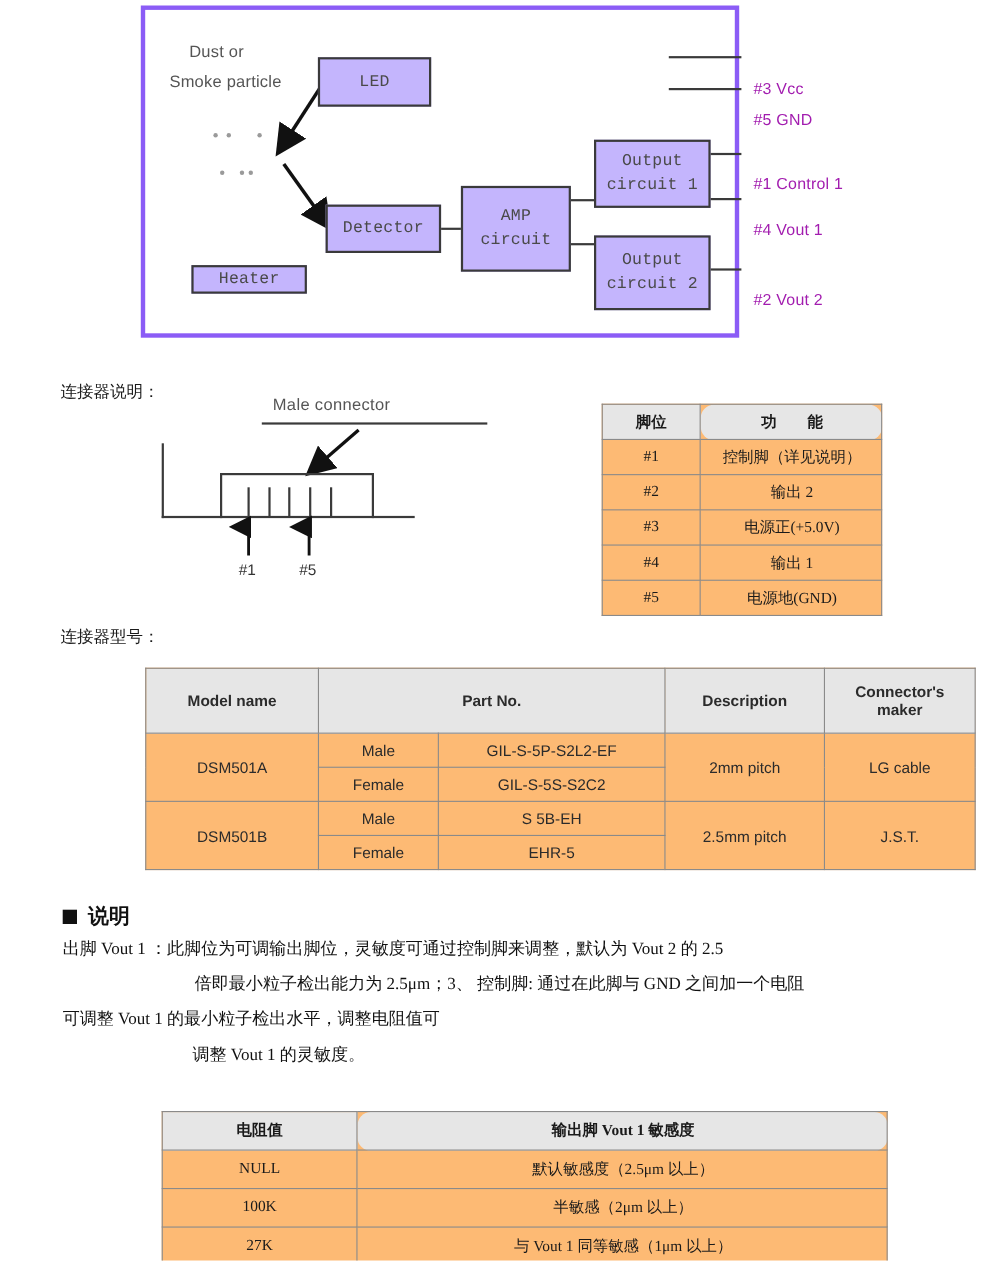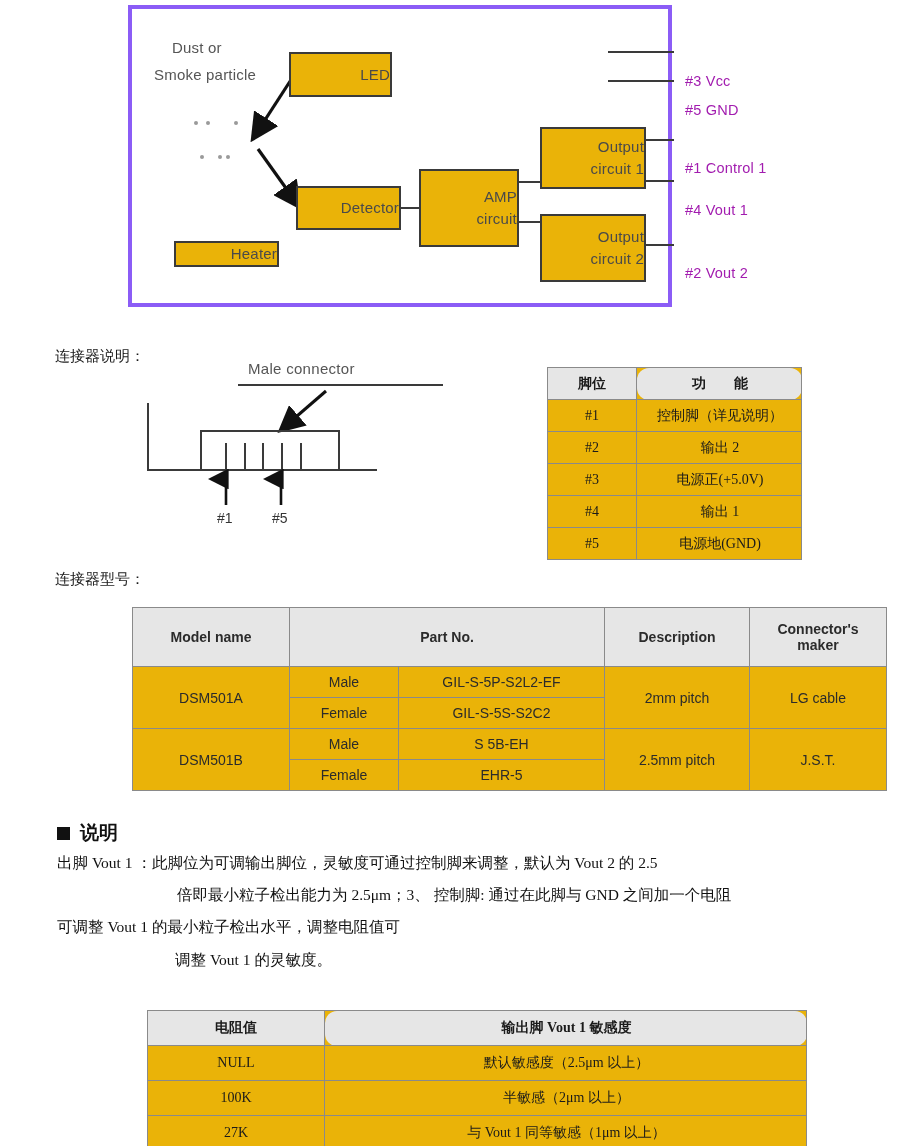--- a/index.html
+++ b/index.html
@@ -23,27 +23,27 @@
     top: 5px;
     width: 544px;
     height: 302px;
     border: 4px solid #8b5cf6;
     box-sizing: border-box;
     background: #fff;
   }
   .dg-box {
     position: absolute;
     border: 2px solid #3a3a3a;
-    background: #eab308;
+    background: #c4b5fd;
     box-sizing: border-box;
     display: flex;
     flex-direction: column;
-    align-items: flex-end;
+    align-items: center;
     justify-content: center;
-    font-family: Liberation Sans, sans-serif;
+    font-family: Liberation Mono, monospace;
     font-size: 15px;
     color: #4a4a4a;
     line-height: 1.45;
     letter-spacing: 0.2px;
   }
   .dg-text {
     position: absolute;
     font-family: "Liberation Sans", "DejaVu Sans", sans-serif;
     font-size: 15px;
     color: #555;
@@ -102,21 +102,21 @@
     position: absolute;
     font-family: "Liberation Sans", "DejaVu Sans", sans-serif;
     font-size: 14px;
     color: #333;
     white-space: nowrap;
   }
 
   
   table {
     border-collapse: collapse;
-    background: #eab308;
+    background: #fdba74;
   }
   .dt {
     position: absolute;
     border: 1px solid #6b6b6b;
   }
   .dt td, .dt th {
     border: 1px solid #8a8a8a;
     padding: 4px 8px;
     font-weight: normal;
     font-size: 14px;

